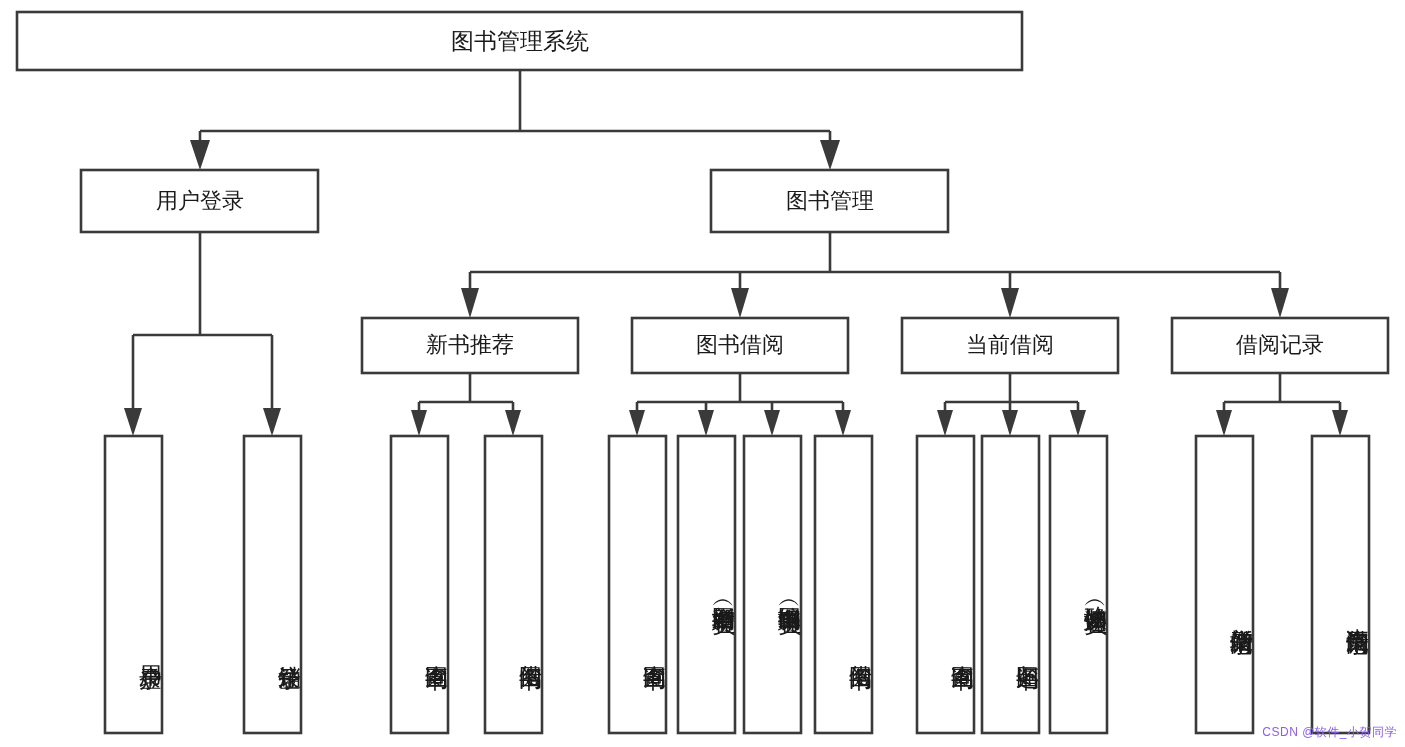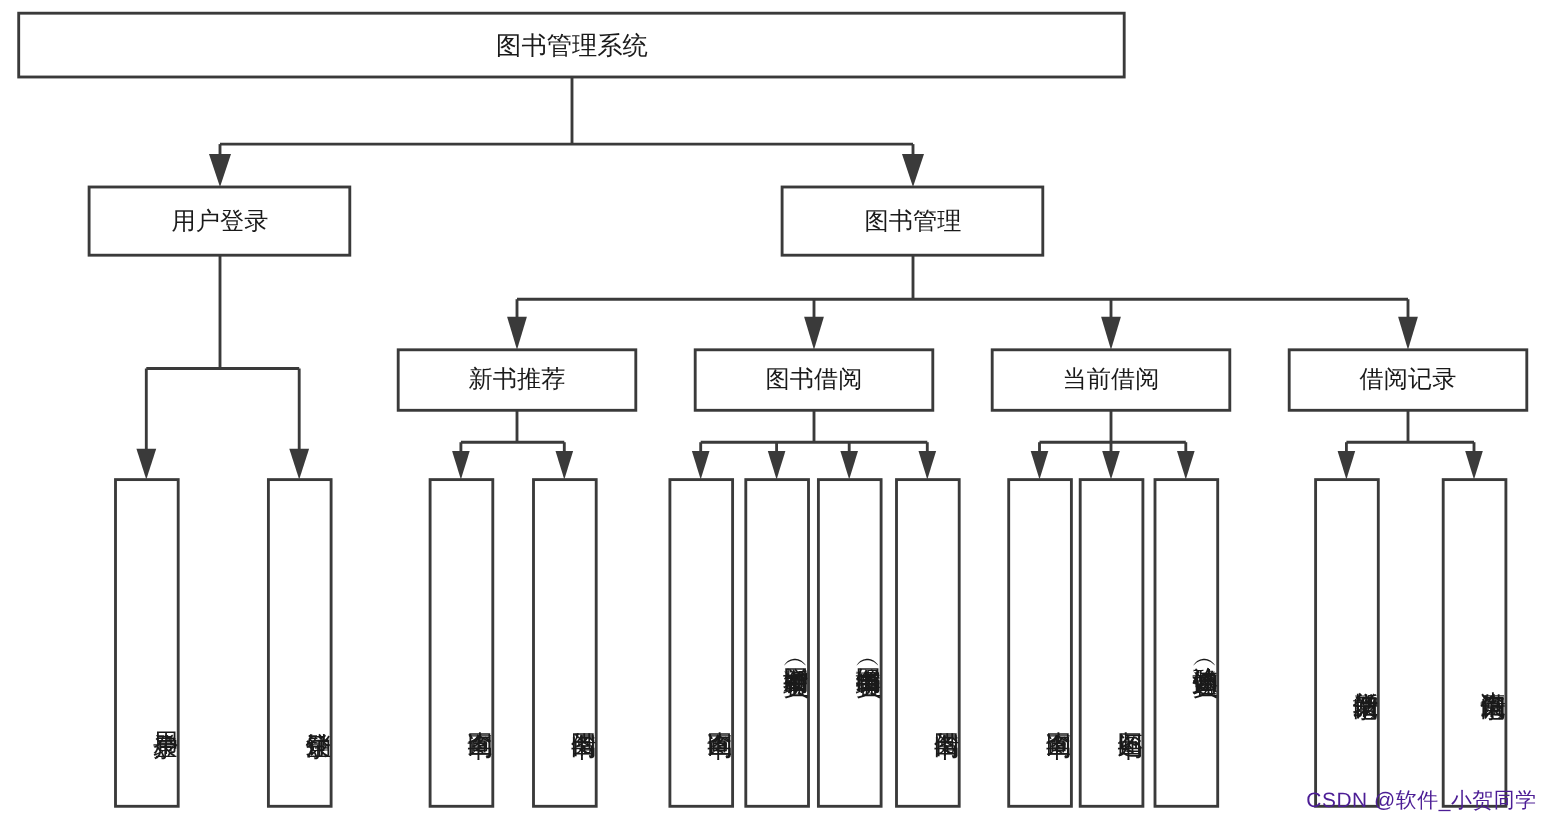--- a/index.html
+++ b/index.html
@@ -64,22 +64,22 @@
     align-items: flex-start;
     justify-content: center;
     white-space: nowrap;
     pointer-events: none;
   }
   .watermark {
     position: absolute;
     right: 8px;
     bottom: 6px;
     font-family: "Liberation Sans", "DejaVu Sans", sans-serif;
-    font-size: 19px;
-    color: #4c1d95;
+    font-size: 12px;
+    color: #8b5cf6;
     white-space: nowrap;
     letter-spacing: 0.5px;
   }
 </style>
 </head>
 <body>
 
 <div id="diagram-root">
 
   <svg id="tree-svg" viewBox="0 0 1405 747">

